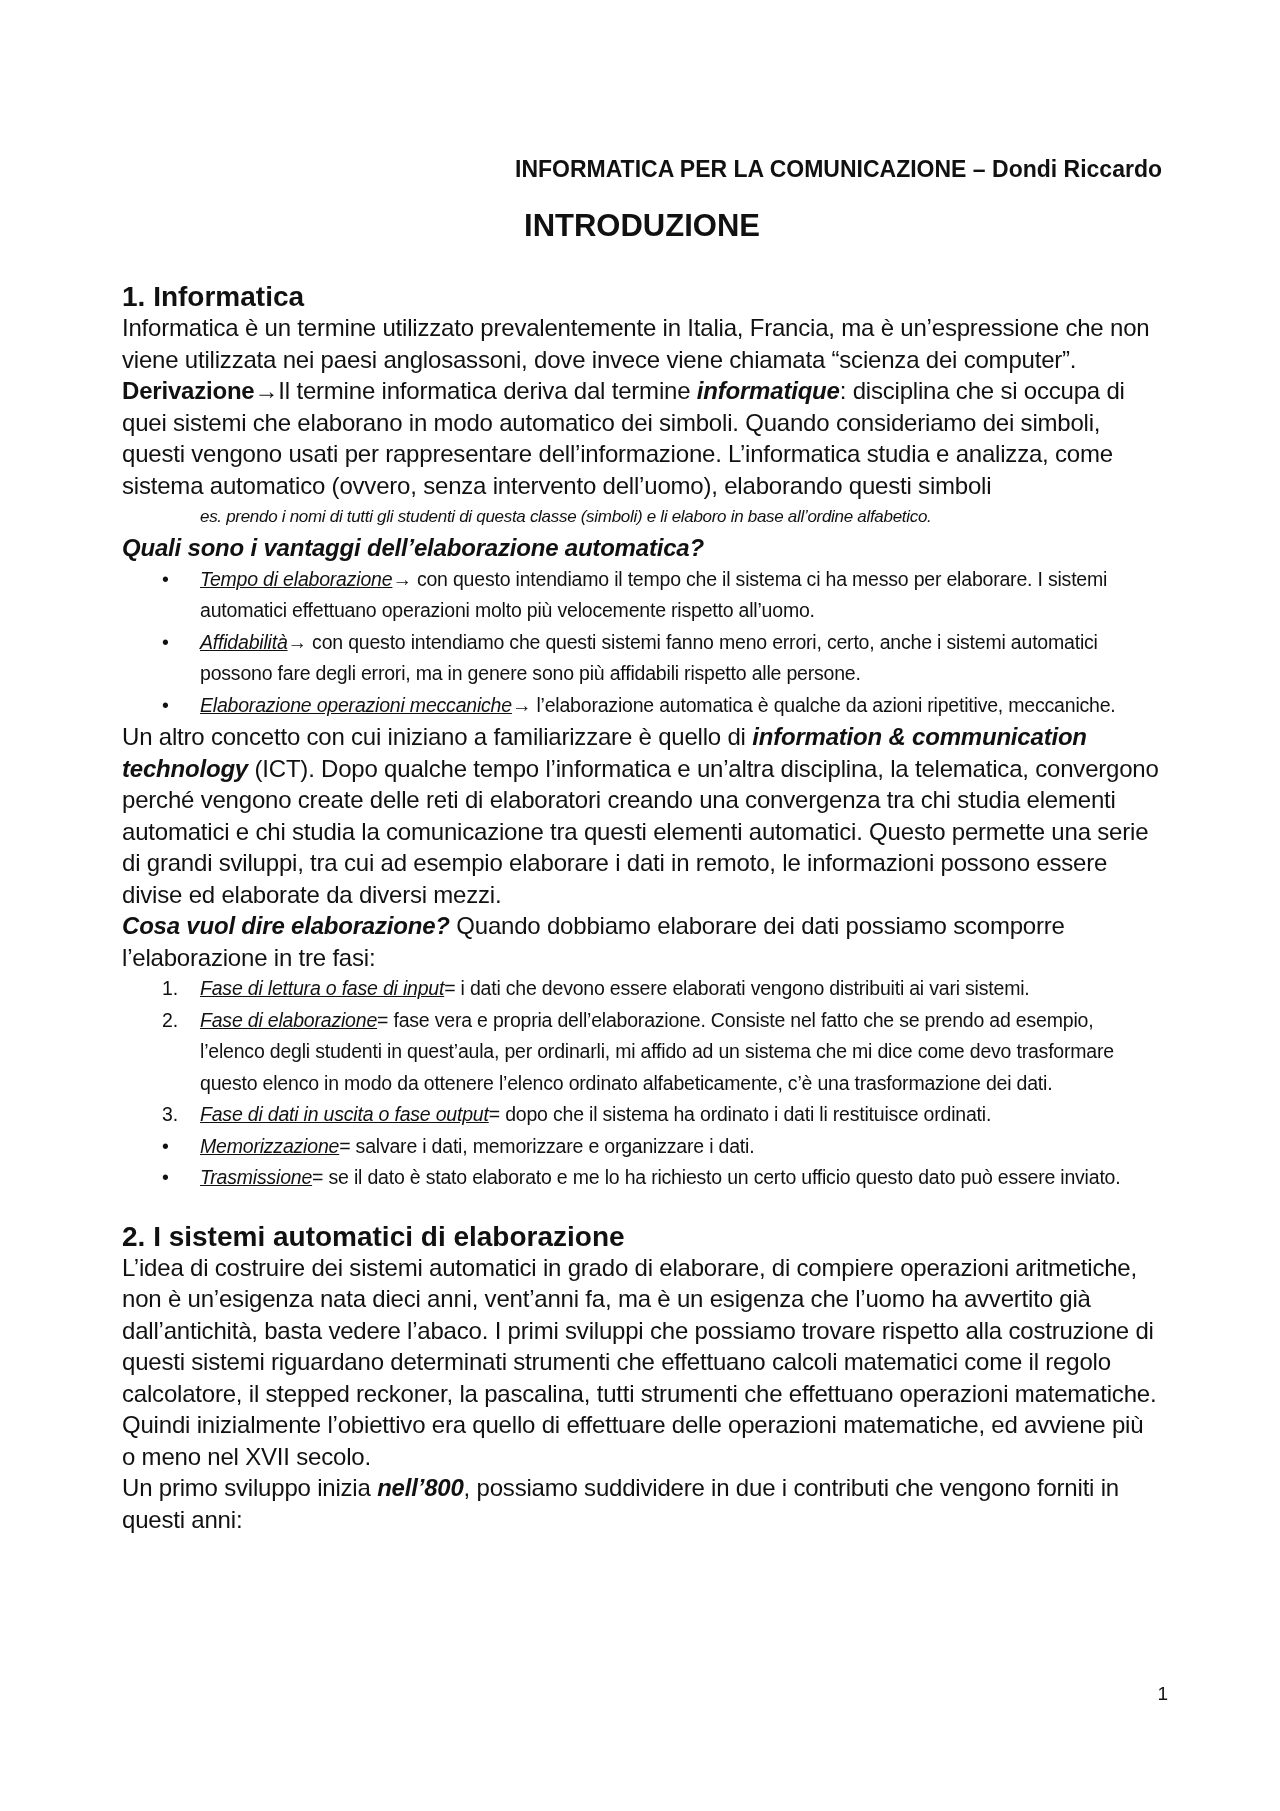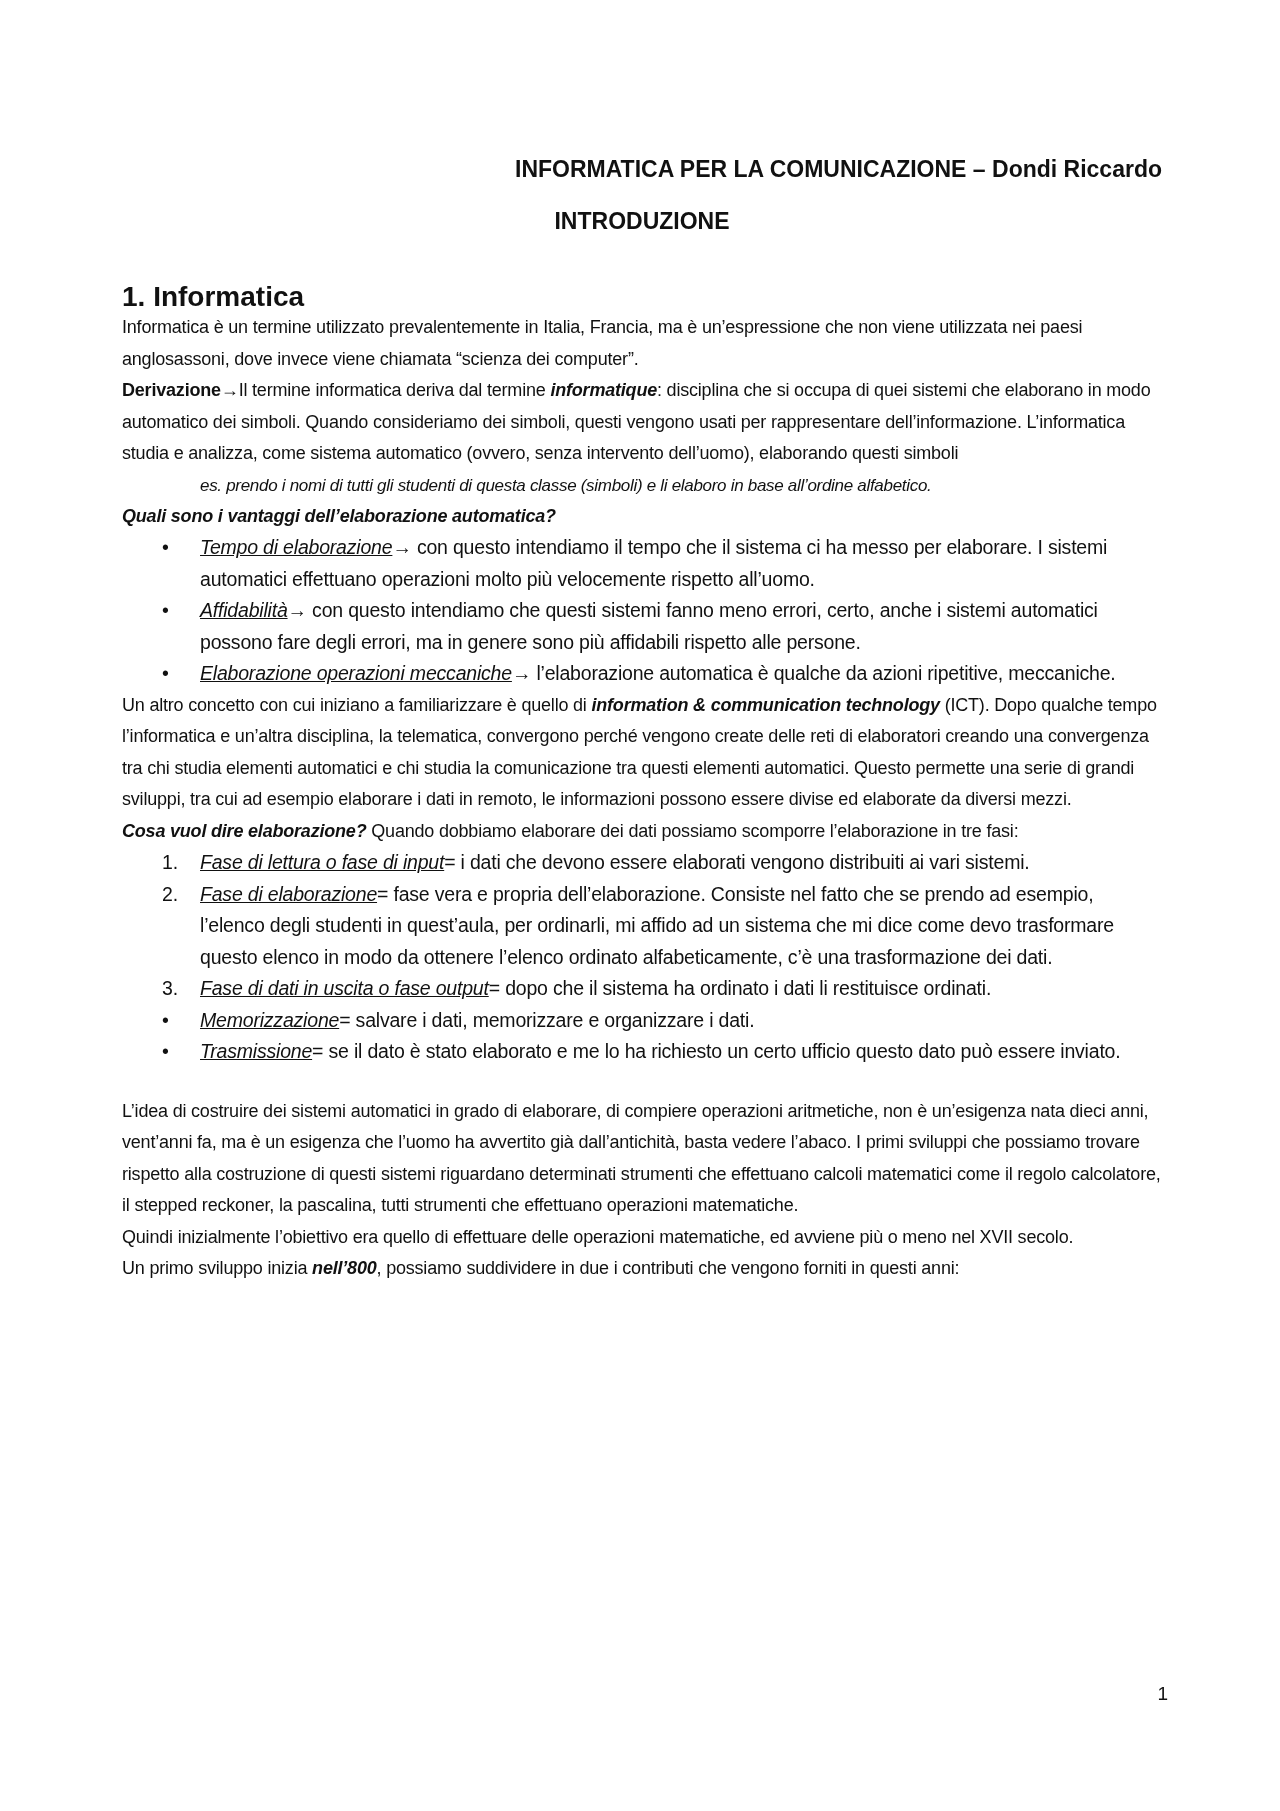--- a/index.html
+++ b/index.html
@@ -3,23 +3,23 @@
 <meta charset="utf-8">
 <style>
   html, body { margin: 0; padding: 0; background: #ffffff; }
   body {
     width: 1280px; height: 1811px; position: relative; overflow: hidden;
     font-family: "Liberation Sans", "DejaVu Sans", sans-serif;
     color: #111111;
   }
   .page { position: absolute; left: 122px; top: 150px; width: 1040px; }
   .title { text-align: right; font-weight: bold; font-size: 23px; margin: 6px 0 0 0; height: 30px; }
-  .subtitle { text-align: center; font-weight: bold; font-size: 23px; margin-top: 22px; height: 30px; }
+  .subtitle { text-align: center; font-weight: bold; font-size: 31px; margin-top: 22px; height: 30px; }
   h2 { font-size: 28px; font-weight: bold; margin: 0; line-height: 30px; }
-  p, .line { font-size: 18px; line-height: 31.5px; margin: 0; letter-spacing: -0.2px; }
+  p, .line { font-size: 24px; line-height: 31.5px; margin: 0; letter-spacing: -0.2px; }
   .example { font-style: italic; font-size: 17px; line-height: 31px; padding-left: 78px; letter-spacing: -0.3px; }
   .q { font-weight: bold; font-style: italic; }
   .bi { font-weight: bold; font-style: italic; }
   .b { font-weight: bold; }
   .u { font-style: italic; text-decoration: underline; }
   ul, ol { margin: 0; padding: 0; list-style: none; }
   li { position: relative; padding-left: 78px; font-size: 19.5px; line-height: 31.5px; letter-spacing: -0.2px; }
   li .marker { position: absolute; left: 40px; top: 0; }
   ol li .marker { left: 40px; }
   .gap1 { height: 44px; }
@@ -54,19 +54,20 @@
     </ol>
     <ul>
       <li><span class="marker">•</span><span class="u">Memorizzazione</span><span>= salvare i dati, memorizzare e organizzare i dati.</span></li>
       <li><span class="marker">•</span><span class="u">Trasmissione</span><span>= se il dato è stato elaborato e me lo ha richiesto un certo ufficio questo dato può essere inviato.</span></li>
     </ul>
   </section>
 
   <div class="gap2"></div>
 
   <section>
+    <h2>2. I sistemi automatici di elaborazione</h2>
     <p>L’idea di costruire dei sistemi automatici in grado di elaborare, di compiere operazioni aritmetiche, non è un’esigenza nata dieci anni, vent’anni fa, ma è un esigenza che l’uomo ha avvertito già dall’antichità, basta vedere l’abaco. I primi sviluppi che possiamo trovare rispetto alla costruzione di questi sistemi riguardano determinati strumenti che effettuano calcoli matematici come il regolo calcolatore, il stepped reckoner, la pascalina, tutti strumenti che effettuano operazioni matematiche.</p>
     <p>Quindi inizialmente l’obiettivo era quello di effettuare delle operazioni matematiche, ed avviene più o meno nel XVII secolo.</p>
     <p><span>Un primo sviluppo inizia </span><span class="bi">nell’800</span><span>, possiamo suddividere in due i contributi che vengono forniti in questi anni:</span></p>
   </section>
 </div>
 
 <div class="page-number">1</div>
 
 </body></html>

